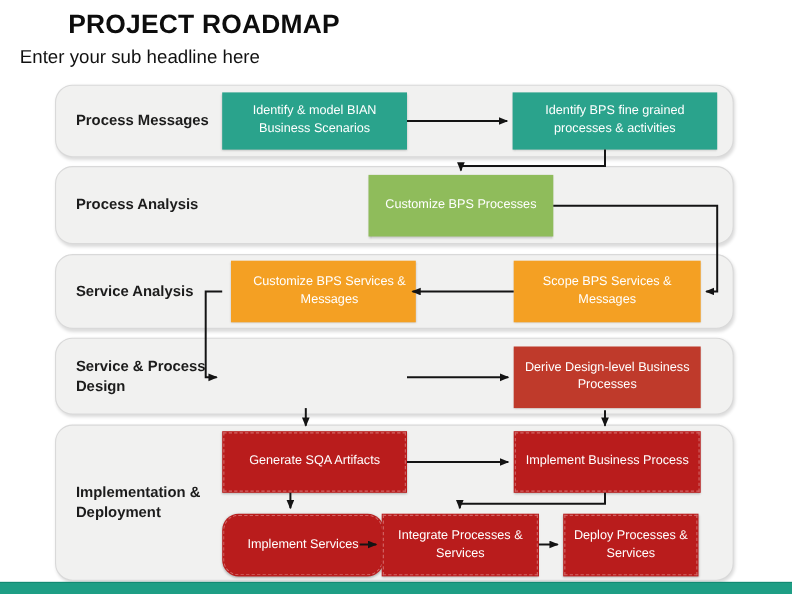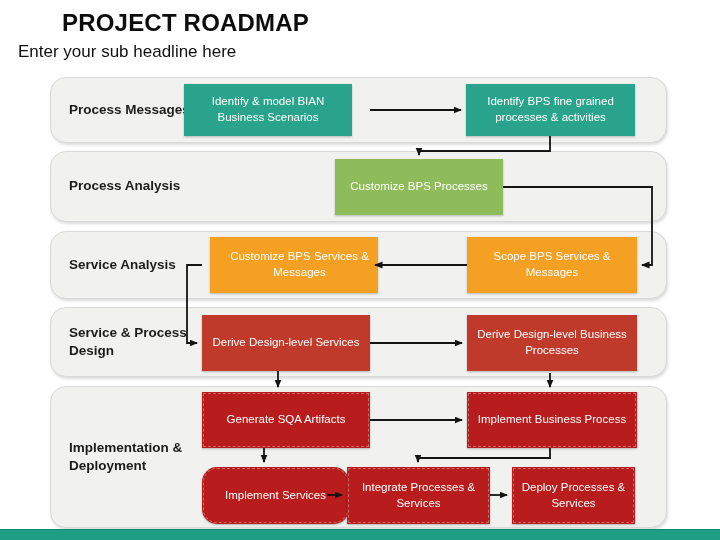--- a/index.html
+++ b/index.html
@@ -31,22 +31,22 @@
   .box{
     position:absolute;display:flex;align-items:center;justify-content:center;
     text-align:center;color:#ffffff;font-size:11.5px;line-height:1.35;
     padding:2px 6px;box-sizing:border-box;box-shadow:0 1px 2px rgba(0,0,0,.25);
   }
   .teal{background:#2aa38c;}
   .green{background:#8fbc5b;}
   .orange{background:#f4a023;}
   .red{background:#bf3a2b;}
   .slate{background:#b91c1c;outline:1px dashed rgba(255,255,255,.32);outline-offset:-2px;}
-  .b-ident-bian{left:184px;top:84px;width:168px;height:52px;}
-  .b-ident-bps{left:466px;top:84px;width:169px;height:52px;}
+  .b-ident-bian{left:202px;top:84px;width:168px;height:52px;}
+  .b-ident-bps{left:466px;top:84px;width:186px;height:52px;}
   .b-cust-proc{left:335px;top:159px;width:168px;height:56px;}
   .b-cust-serv{left:210px;top:237px;width:168px;height:56px;padding-left:17px;}
   .b-scope{left:467px;top:237px;width:170px;height:56px;}
   .b-der-serv{left:202px;top:315px;width:168px;height:56px;}
   .b-der-proc{left:467px;top:315px;width:170px;height:56px;}
   .b-gen-sqa{left:202px;top:392px;width:168px;height:56px;}
   .b-impl-bp{left:467px;top:392px;width:170px;height:56px;}
   .b-impl-serv{left:202px;top:467px;width:147px;height:57px;border-radius:15px;}
   .b-integrate{left:347px;top:467px;width:143px;height:57px;}
   .b-deploy{left:512px;top:467px;width:123px;height:57px;}
@@ -78,21 +78,20 @@
   </div>
   <div class="row r5">
     <div class="row-label">Implementation &amp; Deployment</div>
   </div>
 
   <div class="box teal b-ident-bian">Identify &amp; model BIAN Business Scenarios</div>
   <div class="box teal b-ident-bps">Identify BPS fine grained processes &amp; activities</div>
   <div class="box green b-cust-proc">Customize BPS Processes</div>
   <div class="box orange b-cust-serv">Customize BPS Services &amp; Messages</div>
   <div class="box orange b-scope">Scope BPS Services &amp; Messages</div>
-  <div class="box red b-der-serv">Derive Design-level Services</div>
   <div class="box red b-der-proc">Derive Design-level Business Processes</div>
   <div class="box slate b-gen-sqa">Generate SQA Artifacts</div>
   <div class="box slate b-impl-bp">Implement Business Process</div>
   <div class="box slate b-impl-serv">Implement Services</div>
   <div class="box slate b-integrate">Integrate Processes &amp; Services</div>
   <div class="box slate b-deploy">Deploy Processes &amp; Services</div>
 
   <svg class="arrows" viewBox="0 0 720 540" xmlns="http://www.w3.org/2000/svg">
     <defs>
       <marker id="ah" markerWidth="9" markerHeight="8" refX="7.5" refY="3.5" orient="auto" markerUnits="userSpaceOnUse">

